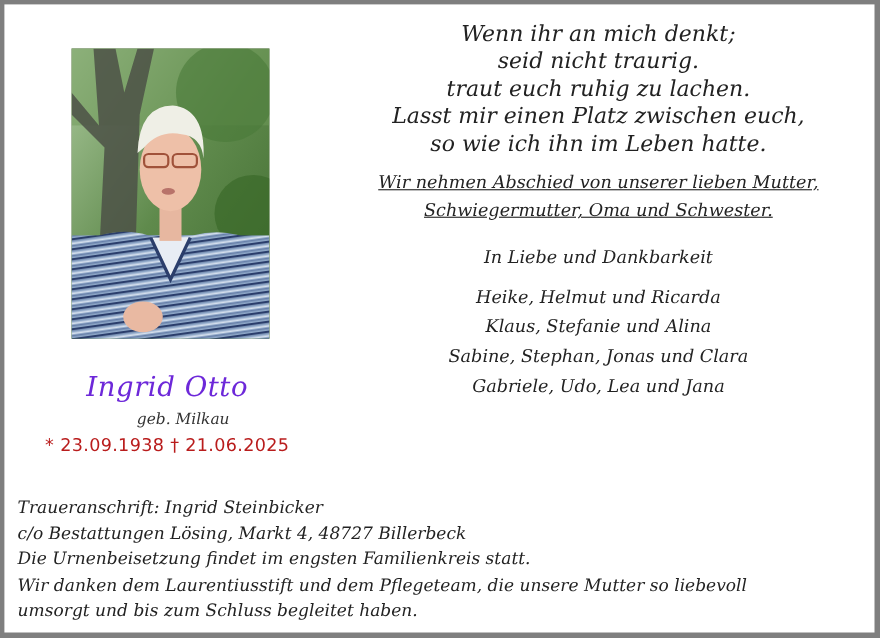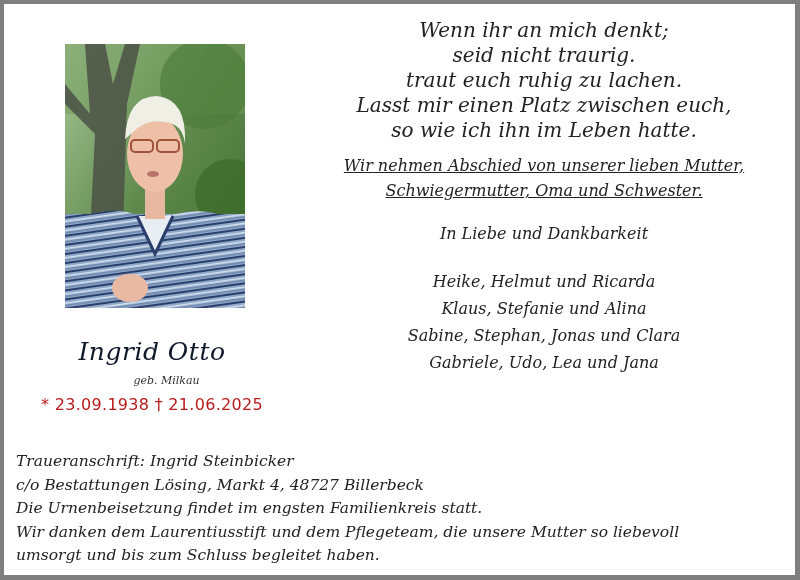--- a/index.html
+++ b/index.html
@@ -8,29 +8,29 @@
       position: absolute; left: 4px; top: 4px; width: 791px; height: 571px;
       background: #ffffff; color: #222;
       font-family: "DejaVu Serif", serif;
     }
     .photo {
       position: absolute; left: 61px; top: 40px; width: 180px; height: 264px;
       overflow: hidden; background: #5d7a4a;
     }
     .photo svg { display: block; }
     .name-block { position: absolute; left: 0; top: 330px; width: 296px; text-align: center; }
-    .name { font-size: 25px; font-style: italic; letter-spacing: 0.5px; color: #0f172a; line-height: 36px; }
-    .maiden { font-size: 11px; font-style: italic; color: #333; line-height: 22px; margin-left: 29px; }
+    .name { font-size: 25px; font-style: italic; letter-spacing: 0.5px; color: #6d28d9; line-height: 36px; }
+    .maiden { font-size: 14px; font-style: italic; color: #333; line-height: 22px; margin-left: 29px; }
     .dates { font-family: "DejaVu Sans", sans-serif; font-size: 16px; color: #b91c1c; line-height: 26px; letter-spacing: 0.3px; }
     .right { position: absolute; left: 290px; top: 14px; width: 500px; text-align: center; font-style: italic; }
     .poem div { font-size: 20px; line-height: 25px; }
     .farewell { margin-top: 10px; text-decoration: underline; }
     .farewell div { font-size: 16px; line-height: 25px; }
     .love { margin-top: 18px; font-size: 16px; line-height: 25px; }
-    .family { margin-top: 22px; }
+    .family { margin-top: 10px; }
     .family div { font-size: 16px; line-height: 27px; }
     .footer { position: absolute; left: 12px; top: 446px; width: 775px; font-style: italic; }
     .footer div { font-size: 15.5px; line-height: 23.5px; white-space: nowrap; }
   </style>
 </head>
 <body>
 
 <div class="card">
 
   <div class="photo" title="Portrait of an elderly woman with short white hair and glasses, wearing a blue striped cardigan, trees in background">

